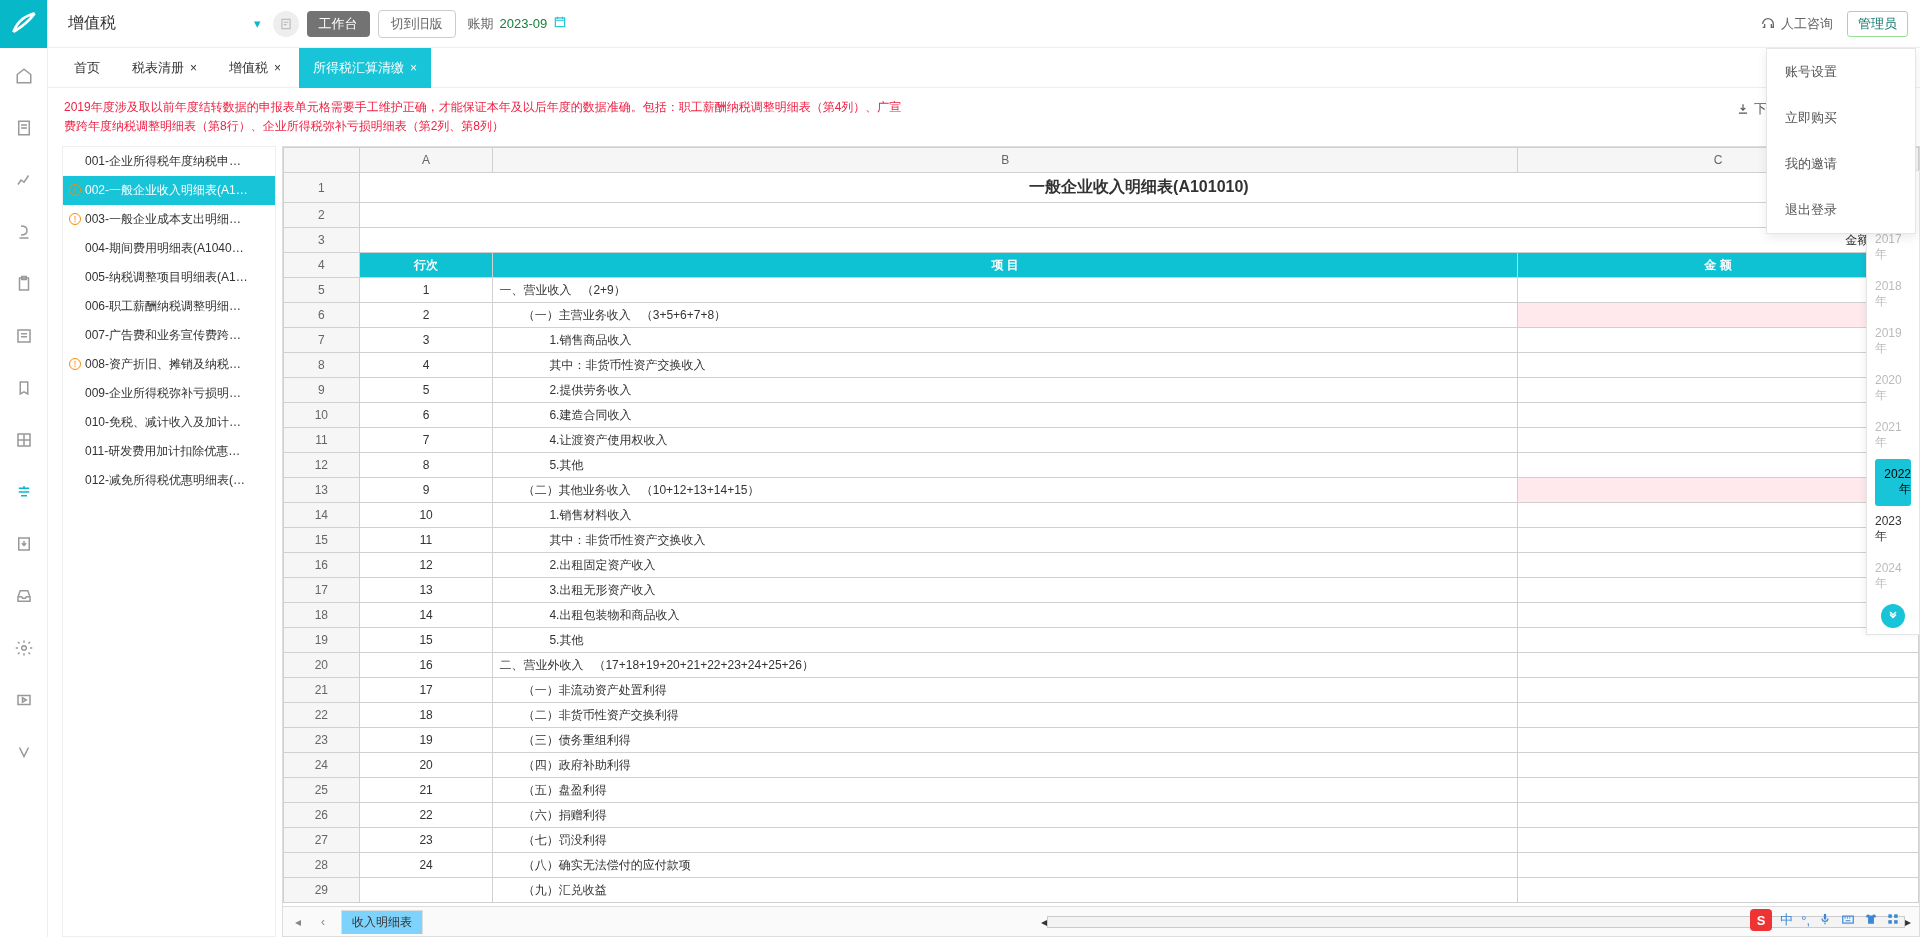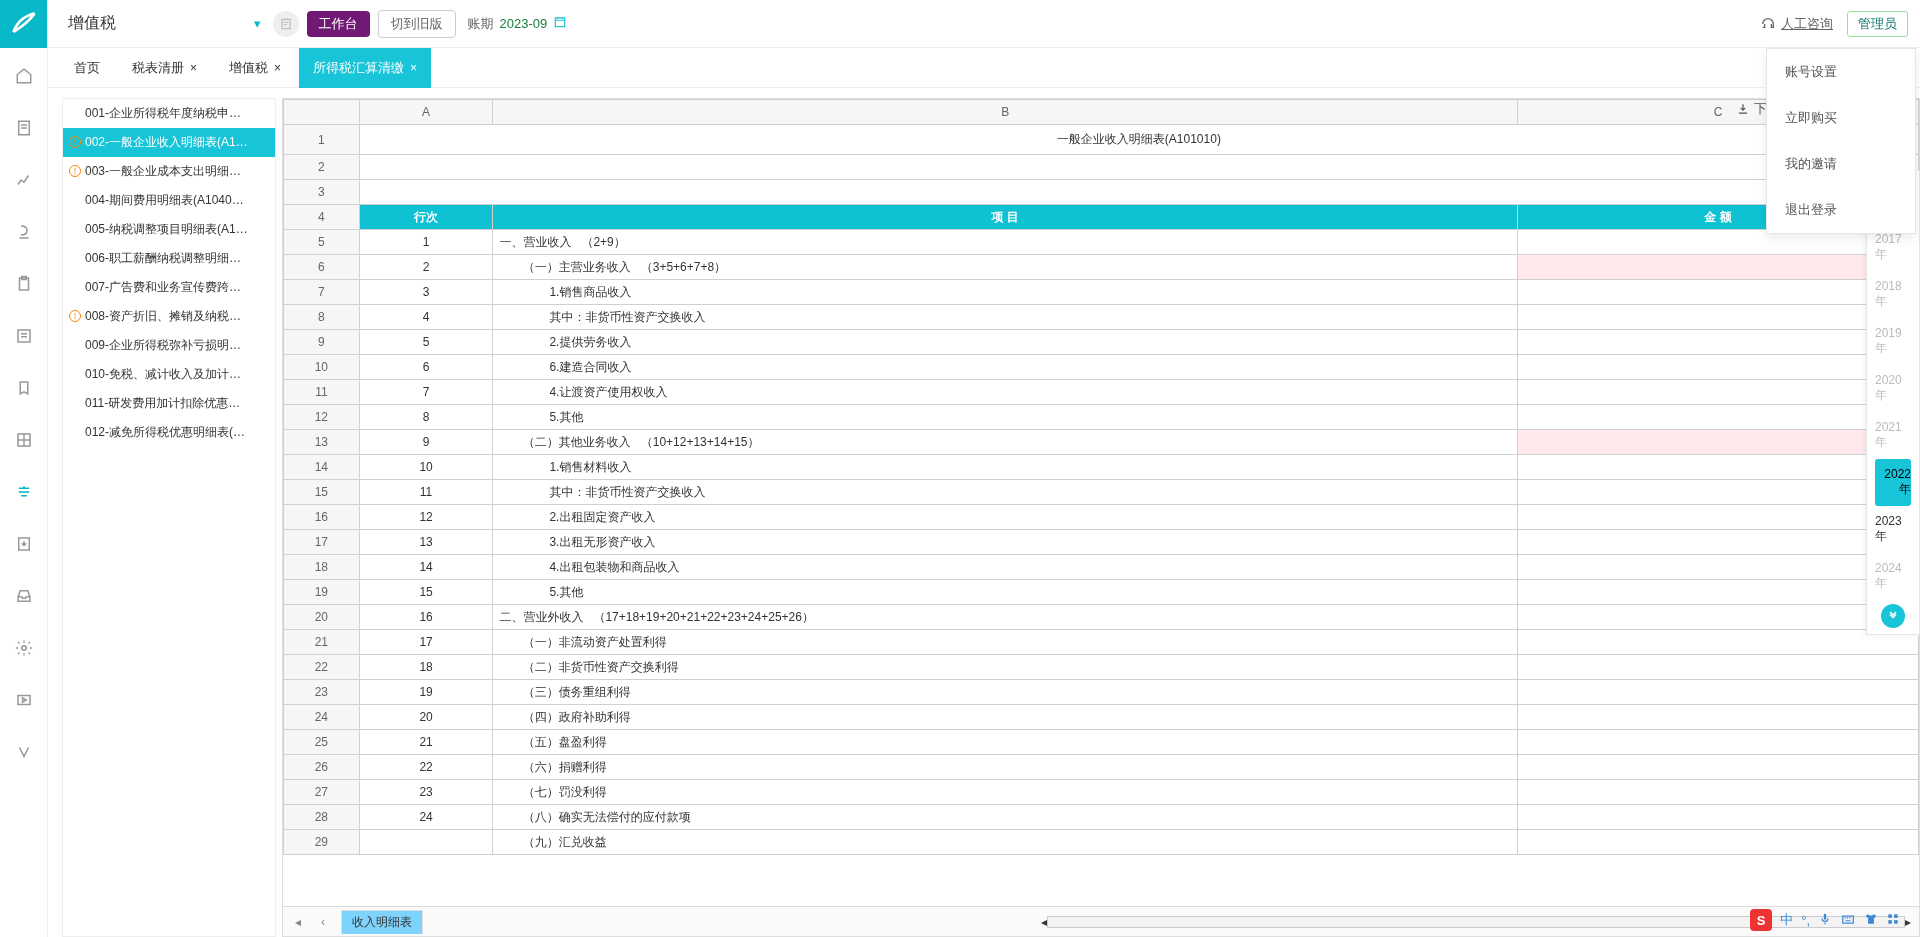--- a/index.html
+++ b/index.html
@@ -8,27 +8,27 @@
     .side { width:48px; background:linear-gradient(#07b8c8,#07b8c8 48px,#fff 48px); border-right:1px solid #eee; display:flex; flex-direction:column; align-items:center; padding-top:8px; }
     .logo { width:32px; height:32px; color:#fff; }
     .side-icon { width:32px; height:32px; margin-top:20px; display:flex; align-items:center; justify-content:center; color:#999; cursor:pointer; }
     .side-icon.active { background:#fff; border-radius:6px; color:#07b8c8; }
     .main { flex:1; display:flex; flex-direction:column; min-width:0; }
     .topbar { height:48px; display:flex; align-items:center; padding:0 12px; border-bottom:1px solid #eee; }
     .app-name { font-size:16px; padding:0 8px; }
     .chev { color:#07b8c8; margin-left:130px; cursor:pointer; }
     .top-btn { margin-left:8px; padding:4px 12px; border-radius:4px; cursor:pointer; font-size:13px; }
     .circle-btn { width:26px; height:26px; border-radius:50%; background:#eee; display:inline-flex; align-items:center; justify-content:center; margin-left:12px; color:#bbb; }
-    .btn-primary { background:#701a75; color:#fff; }
+    .btn-primary { background:#737373; color:#fff; }
     .btn-outline { border:1px solid #ccc; color:#666; }
     .period-label { margin-left:12px; color:#666; }
     .period-val { margin-left:6px; color:#15803d; }
     .cal-icon { margin-left:6px; color:#18c4d8; }
     .top-right { margin-left:auto; display:flex; align-items:center; gap:14px; color:#666; }
-    .consult { display:flex; align-items:center; gap:5px; cursor:pointer;text-decoration:underline; }
+    .consult { display:flex; align-items:center; gap:5px; cursor:pointer; }
     .admin-btn { border:1px solid #9adf9a; color:#0f766e; padding:3px 10px; border-radius:3px; cursor:pointer; }
     .tabs { height:40px; display:flex; align-items:center; padding:0 12px; border-bottom:1px solid #eee; gap:4px; }
     .tab { padding:0 14px; height:40px; line-height:40px; cursor:pointer; color:#333; display:flex; align-items:center; gap:6px; }
     .tab.active { background:#18c4d8; color:#fff; }
     .close-x { font-size:12px; }
     .content { flex:1; display:flex; min-height:0; position:relative; }
     .notice { padding:10px 16px 0; color:#e24; font-size:12px; line-height:1.6; width:870px; }
     .actions { position:absolute; right:16px; top:12px; display:flex; gap:18px; color:#555; }
     .action { display:flex; align-items:center; gap:4px; cursor:pointer; }
     .worksheet-area { display:flex; flex:1; padding:10px 0 0 14px; min-height:0; }
@@ -36,21 +36,21 @@
     .tree-item { padding:6px 8px 6px 22px; font-size:12px; white-space:nowrap; overflow:hidden; text-overflow:ellipsis; cursor:pointer; position:relative; }
     .tree-item.selected { background:#18c4d8; color:#fff; }
     .warn-dot { position:absolute; left:6px; top:8px; width:12px; height:12px; border:1px solid #f80; border-radius:50%; color:#f80; font-size:9px; line-height:10px; text-align:center; }
     .sheet-wrap { flex:1; display:flex; flex-direction:column; min-width:0; border:1px solid #ddd; margin-left:6px; }
     .grid { flex:1; overflow:auto; }
     table { border-collapse:collapse; width:100%; font-size:12px; }
     td, th { border:1px solid #d0d0d0; height:25px; padding:0 6px; }
     .row-head { width:34px; text-align:center; background:#f6f6f6; color:#666; }
     .col-head { text-align:center; background:#f6f6f6; color:#666; }
     .teal { background:#0ec1d3; color:#fff; text-align:center; font-weight:bold; }
-    .title-cell { text-align:center; font-weight:normal; font-size:12px; height:30px; }
+    .title-cell { text-align:center; font-weight:bold; font-size:16px; height:30px; }
     .unit-cell { text-align:right; }
     .ln { text-align:center; }
     .pink { background:#ffe9ec; }
     .sheet-tabs { height:30px; border-top:1px solid #ddd; display:flex; align-items:center; padding:0 8px; background:#fafafa; font-size:12px; gap:12px; }
     .sheet-tab { background:#7dd3fc; border:1px solid #ddd; border-bottom:none; padding:3px 10px; cursor:pointer; }
     .nav-arrow { color:#888; cursor:pointer; padding:0 4px; }
     .hscroll { margin-left:auto; width:870px; height:14px; display:flex; align-items:center; }
     .hscroll .track { flex:1; height:12px; border:1px solid #ccc; background:#f3f3f3; position:relative; }
     .year-rail { position:absolute; right:0; top:170px; width:54px; background:#fff; border:1px solid #e5e5e5; box-shadow:-2px 0 6px rgba(0,0,0,.06); display:flex; flex-direction:column; align-items:center; padding:6px 8px;margin-left:20px; }
     .year { padding:8px 0; font-size:12px; color:#bbb; cursor:pointer; }
@@ -199,20 +199,21 @@
         </div>
         <div class="tab active">
           <span>所得税汇算清缴</span>
           <span class="close-x">×</span>
         </div>
       </div>
 
     <div class="content">
       <div class="main-scroll">
         <div style="position:relative">
+          <div class="notice">2019年度涉及取以前年度结转数据的申报表单元格需要手工维护正确，才能保证本年及以后年度的数据准确。包括：职工薪酬纳税调整明细表（第4列）、广宣费跨年度纳税调整明细表（第8行）、企业所得税弥补亏损明细表（第2列、第8列）</div>
           <div class="actions">
             <span class="action">
                 <svg width="14" height="14" viewBox="0 0 24 24" fill="none" stroke="currentColor" stroke-width="2">
                   <path d="M12 4v10m-4-4l4 4 4-4M5 19h14"></path>
                 </svg>
                 <span>下载</span>
               </span>
             <span class="action">
                 <svg width="14" height="14" viewBox="0 0 24 24" fill="none" stroke="currentColor" stroke-width="2">
                   <rect x="6" y="3" width="12" height="6"></rect>

